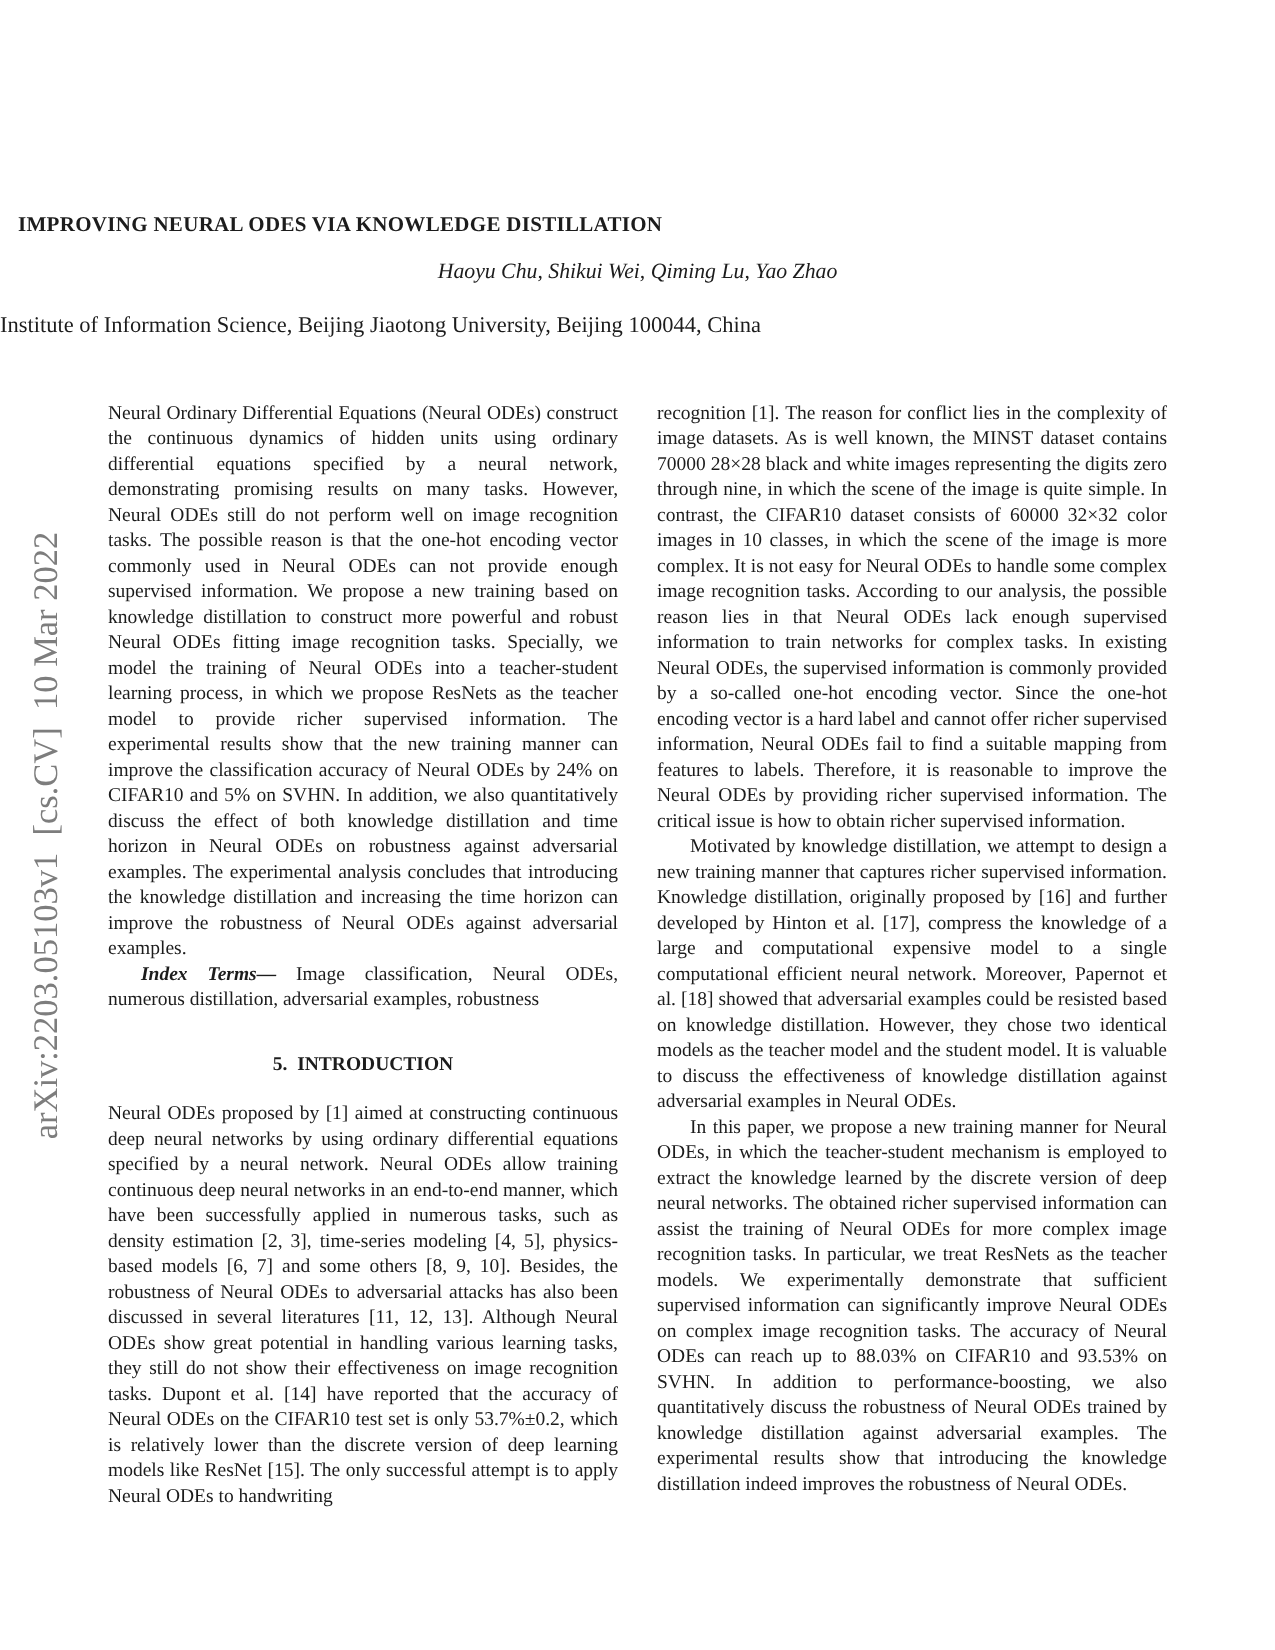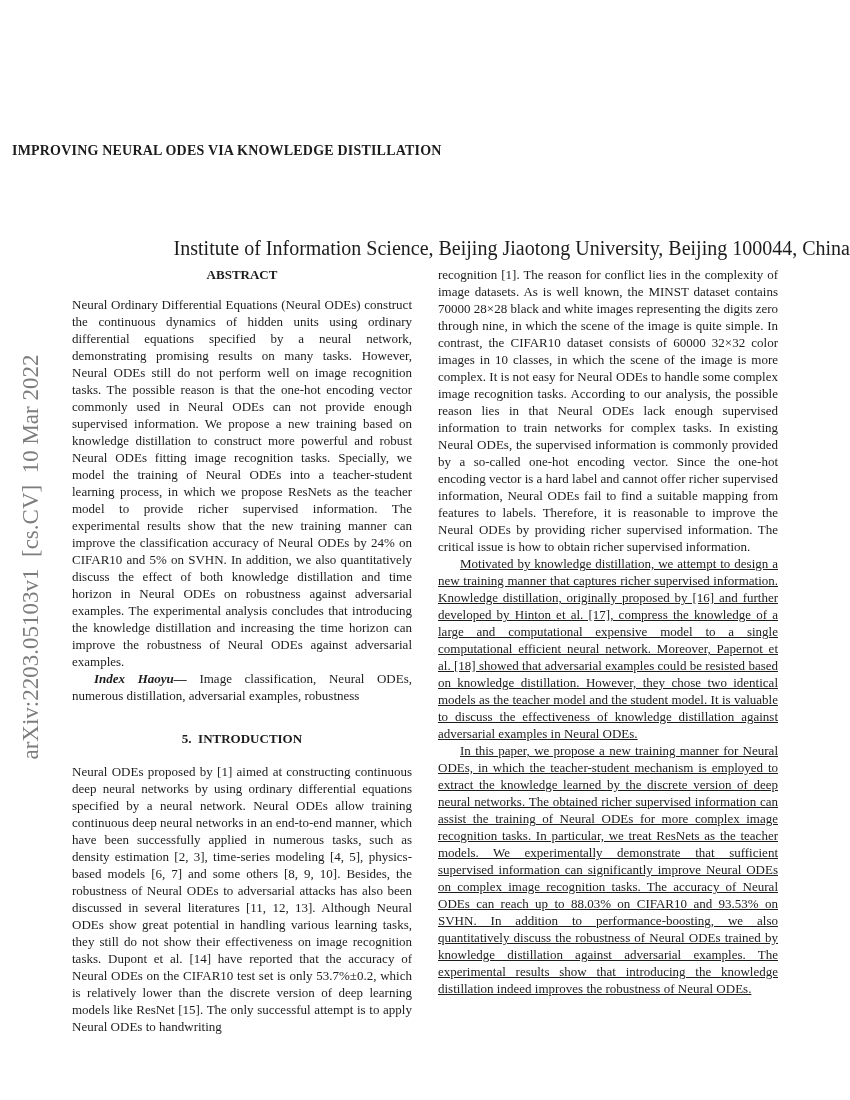--- a/index.html
+++ b/index.html
@@ -46,23 +46,22 @@
     width: 100%;
     text-align: center;
     font-size: 14.5px;
     font-style: italic;
   }
   .paper-affiliation {
     position: absolute;
     top: 209px;
     left: 0;
     width: 100%;
-    text-align: right;
-    font-size: 20px;
-    margin-top: 28px;
+    text-align: left;
+    font-size: 15px;
   }
 
   .columns {
     position: absolute;
     top: 266px;
     left: 72px;
     width: 706px;
     display: flex;
     gap: 26px;
   }
@@ -78,42 +77,42 @@
     font-weight: bold;
     text-align: center;
     font-size: 13px;
     margin: 0 0 13px 0;
     white-space: pre;
   }
   .intro-heading { margin: 26px 0 16px 0; }
 
   .index-terms { margin-top: 7px; text-indent: 22px; }
   .it-label { font-weight: bold; font-style: italic; }
-  .indent { text-indent: 22px; text-decoration: underline; }
+  .indent { text-indent: 22px; }
 </style>
 </head>
 <body>
 
 <div class="page">
 
   <div class="watermark">arXiv:2203.05103v1  [cs.CV]  10 Mar 2022</div>
 
   <h1 class="paper-title">IMPROVING NEURAL ODES VIA KNOWLEDGE DISTILLATION</h1>
 
+  <div class="paper-authors">Haoyu Chu, Shikui Wei, Qiming Lu, Yao Zhao</div>
 
   <div class="paper-affiliation">Institute of Information Science, Beijing Jiaotong University, Beijing 100044, China</div>
 
   <div class="columns">
 
     <div class="col">
-      <div class="sec-heading">ABSTRACT</div>
 
       <p>Neural Ordinary Differential Equations (Neural ODEs) construct the continuous dynamics of hidden units using ordinary differential equations specified by a neural network, demonstrating promising results on many tasks. However, Neural ODEs still do not perform well on image recognition tasks. The possible reason is that the one-hot encoding vector commonly used in Neural ODEs can not provide enough supervised information. We propose a new training based on knowledge distillation to construct more powerful and robust Neural ODEs fitting image recognition tasks. Specially, we model the training of Neural ODEs into a teacher-student learning process, in which we propose ResNets as the teacher model to provide richer supervised information. The experimental results show that the new training manner can improve the classification accuracy of Neural ODEs by 24% on CIFAR10 and 5% on SVHN. In addition, we also quantitatively discuss the effect of both knowledge distillation and time horizon in Neural ODEs on robustness against adversarial examples. The experimental analysis concludes that introducing the knowledge distillation and increasing the time horizon can improve the robustness of Neural ODEs against adversarial examples.</p>
 
-      <p class="index-terms"><span class="it-label">Index Haoyu—</span> <span>Image classification, Neural ODEs, numerous distillation, adversarial examples, robustness</span></p>
+      <p class="index-terms"><span class="it-label">Index Terms—</span> <span>Image classification, Neural ODEs, numerous distillation, adversarial examples, robustness</span></p>
 
       <div class="sec-heading intro-heading">5.  INTRODUCTION</div>
 
       <p>Neural ODEs proposed by [1] aimed at constructing continuous deep neural networks by using ordinary differential equations specified by a neural network. Neural ODEs allow training continuous deep neural networks in an end-to-end manner, which have been successfully applied in numerous tasks, such as density estimation [2, 3], time-series modeling [4, 5], physics-based models [6, 7] and some others [8, 9, 10]. Besides, the robustness of Neural ODEs to adversarial attacks has also been discussed in several literatures [11, 12, 13]. Although Neural ODEs show great potential in handling various learning tasks, they still do not show their effectiveness on image recognition tasks. Dupont et al. [14] have reported that the accuracy of Neural ODEs on the CIFAR10 test set is only 53.7%±0.2, which is relatively lower than the discrete version of deep learning models like ResNet [15]. The only successful attempt is to apply Neural ODEs to handwriting</p>
     </div>
 
     <div class="col">
       <p>recognition [1]. The reason for conflict lies in the complexity of image datasets. As is well known, the MINST dataset contains 70000 28×28 black and white images representing the digits zero through nine, in which the scene of the image is quite simple. In contrast, the CIFAR10 dataset consists of 60000 32×32 color images in 10 classes, in which the scene of the image is more complex. It is not easy for Neural ODEs to handle some complex image recognition tasks. According to our analysis, the possible reason lies in that Neural ODEs lack enough supervised information to train networks for complex tasks. In existing Neural ODEs, the supervised information is commonly provided by a so-called one-hot encoding vector. Since the one-hot encoding vector is a hard label and cannot offer richer supervised information, Neural ODEs fail to find a suitable mapping from features to labels. Therefore, it is reasonable to improve the Neural ODEs by providing richer supervised information. The critical issue is how to obtain richer supervised information.</p>
 
       <p class="indent">Motivated by knowledge distillation, we attempt to design a new training manner that captures richer supervised information. Knowledge distillation, originally proposed by [16] and further developed by Hinton et al. [17], compress the knowledge of a large and computational expensive model to a single computational efficient neural network. Moreover, Papernot et al. [18] showed that adversarial examples could be resisted based on knowledge distillation. However, they chose two identical models as the teacher model and the student model. It is valuable to discuss the effectiveness of knowledge distillation against adversarial examples in Neural ODEs.</p>

